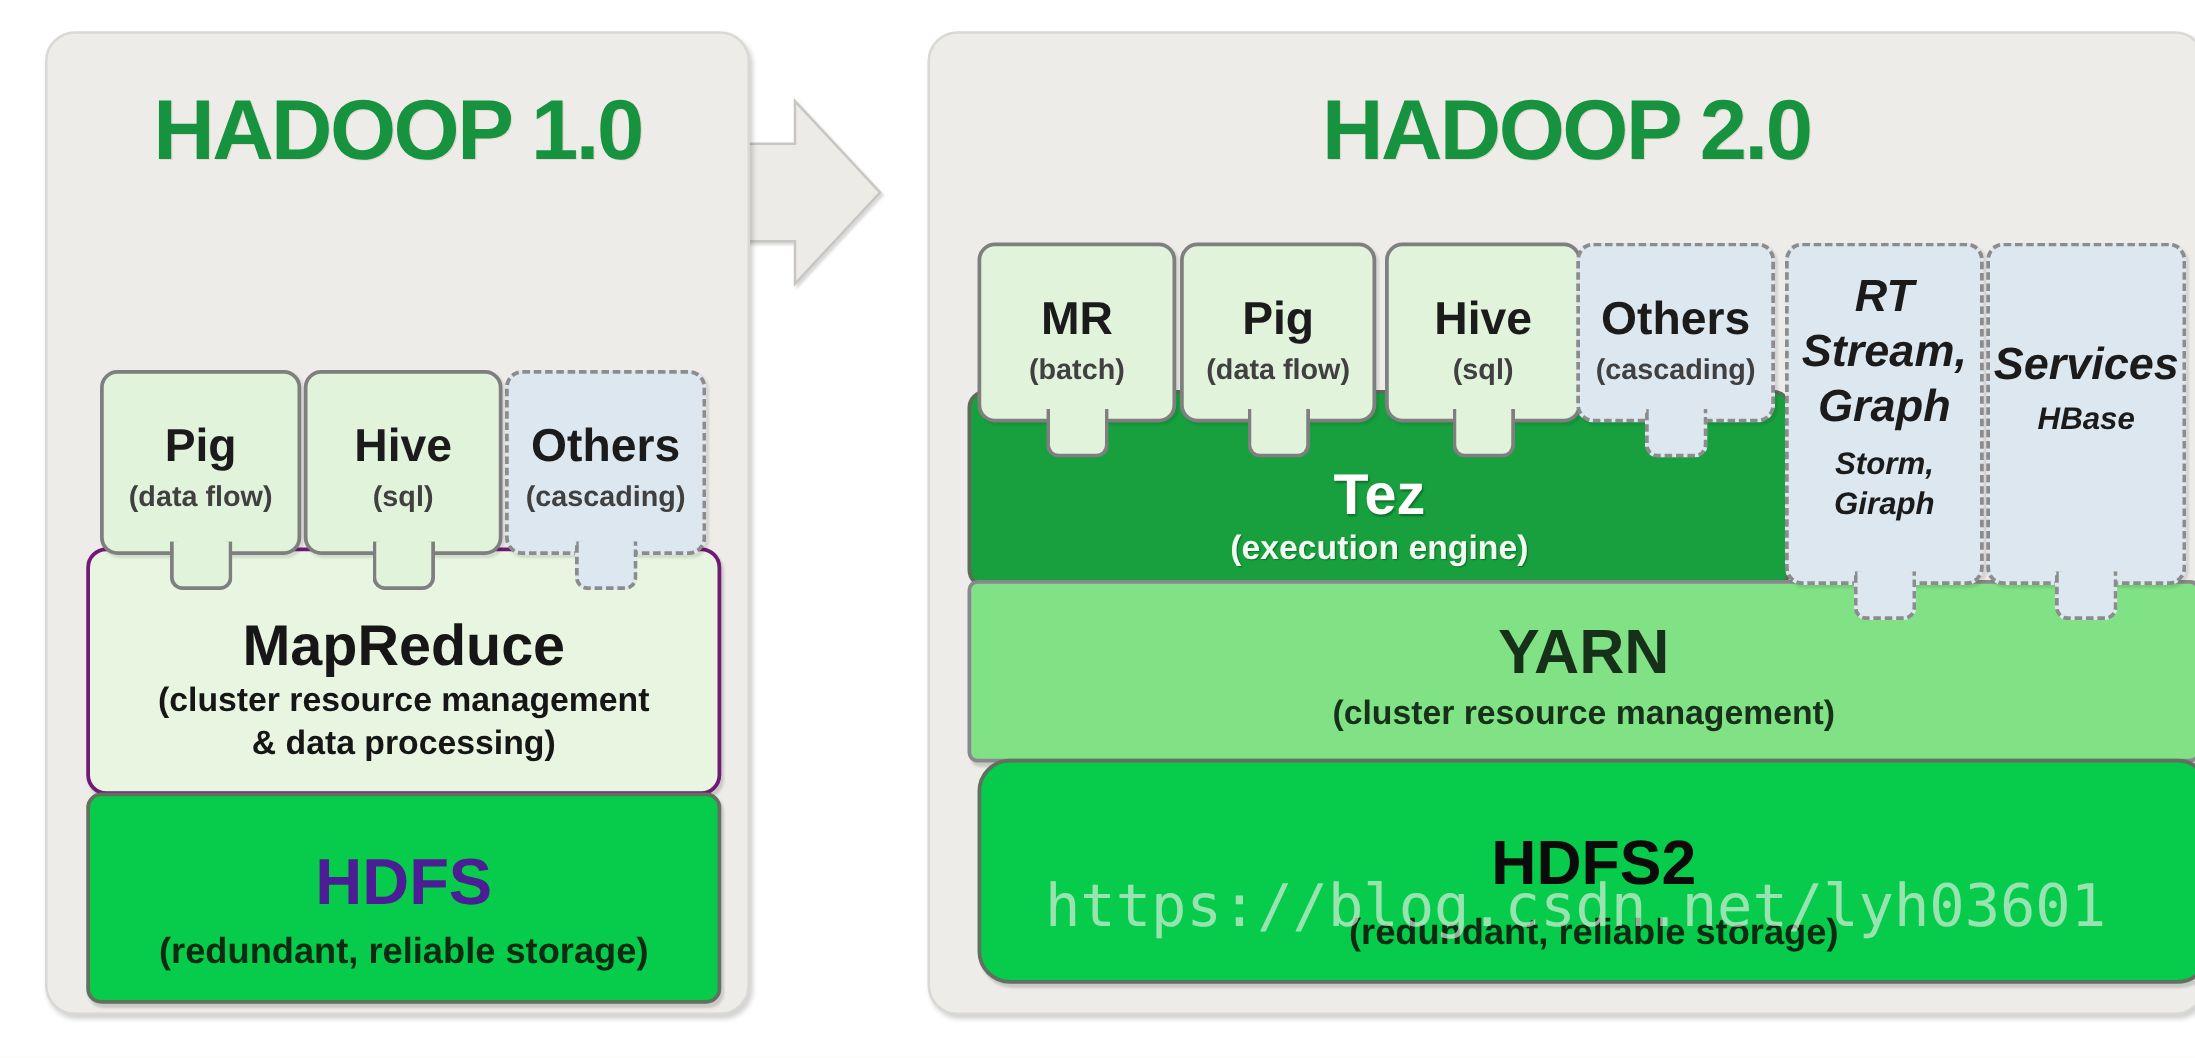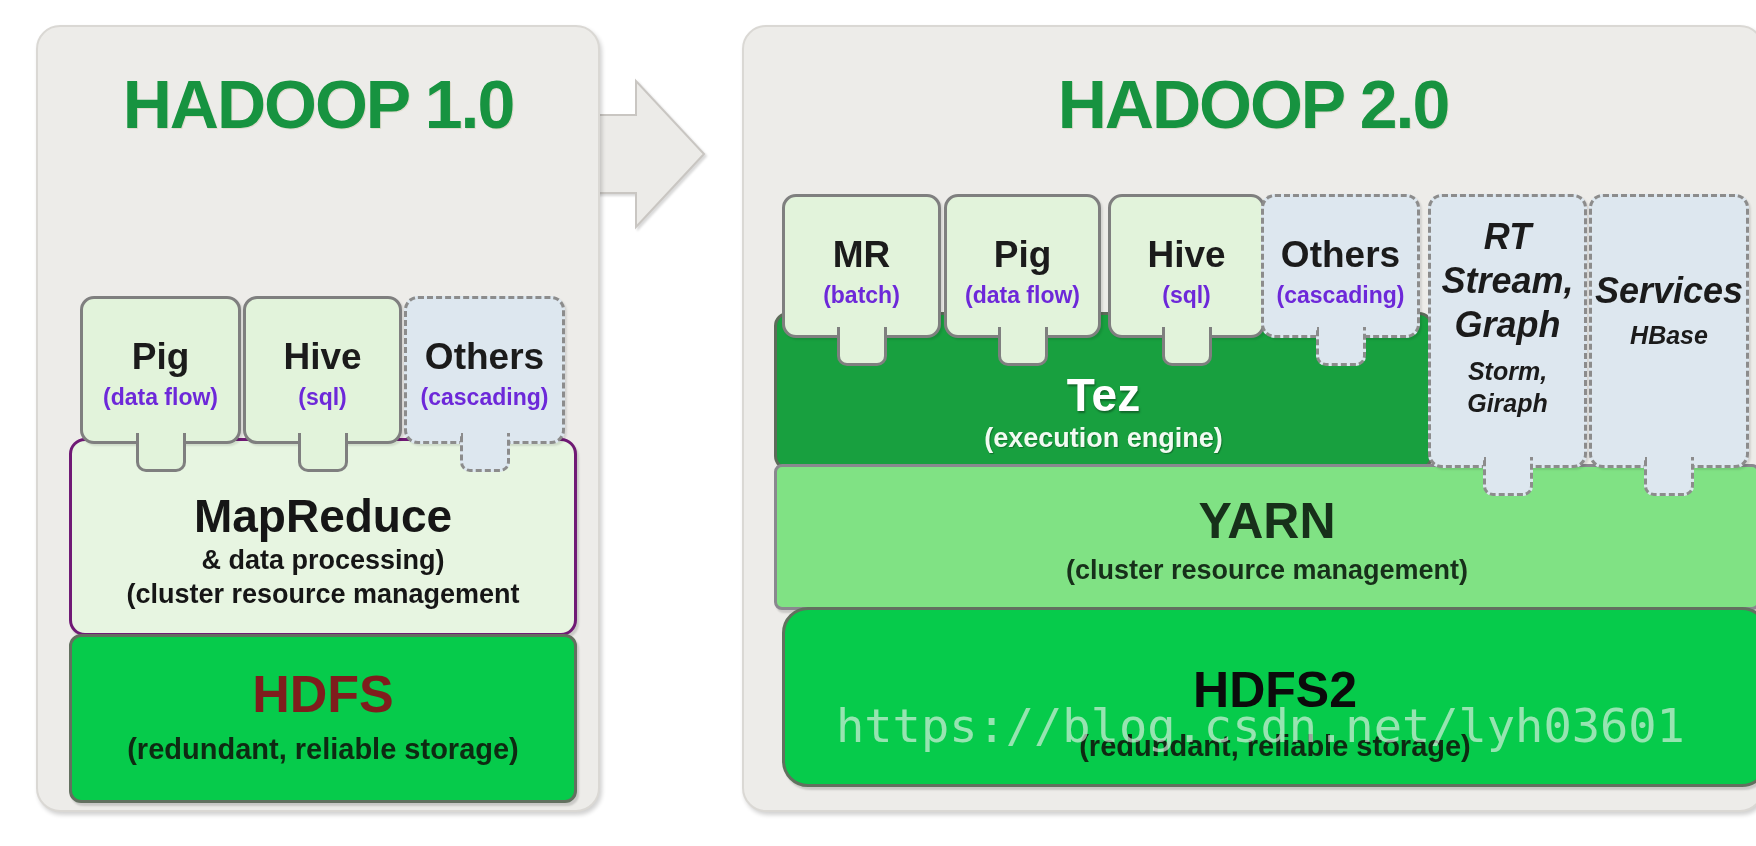--- a/index.html
+++ b/index.html
@@ -15,41 +15,41 @@
   .panel-title{position:absolute;left:0;right:0;top:38px;text-align:center;
                font-size:68px;font-weight:bold;letter-spacing:-2px;color:#179340;
                text-shadow:1px 1px 0 rgba(120,90,0,0.12);}
 
   
   .app{position:absolute;border:3px solid #7f7f7f;border-radius:14px;text-align:center;
        z-index:4;box-shadow:2px 2px 2px rgba(0,0,0,0.10);}
   .app.green{background:#e2f3db;}
   .app.blue{background:#dde7ef;border-style:dashed;border-color:#8c8c8c;}
   .app-name{font-size:37px;font-weight:bold;color:#1b1b1b;line-height:44px;}
-  .app-sub{font-size:23px;font-weight:bold;color:#6d28d9;line-height:27px;margin-top:5px;}
+  .app-sub{font-size:23px;font-weight:bold;color:#404040;line-height:27px;margin-top:5px;}
   .app.short .inner{padding-top:36px;}
   .app.tall .title-line{font-size:36px;font-weight:bold;color:#1b1b1b;line-height:44px;font-style:italic;}
   .app.tall .sub-line{font-size:25px;font-weight:bold;font-style:italic;color:#1b1b1b;line-height:32px;}
 
   
   .tab{position:absolute;left:50%;transform:translateX(-50%);bottom:-31px;width:44px;height:36px;
        background:inherit;border:3px solid #7f7f7f;border-top:0;border-radius:0 0 10px 10px;}
   .app.blue .tab{border-style:dashed;border-top:0;border-color:#8c8c8c;}
 
   
   .layer{position:absolute;text-align:center;z-index:2;box-shadow:2px 3px 2px rgba(0,0,0,0.15);}
   .layer .l-title{font-weight:bold;}
   .layer .l-sub{font-weight:bold;}
 
   .mapreduce{background:#e7f5e1;border:3px solid #701a75;border-radius:16px;}
   .mapreduce .l-title{font-size:46px;color:#161616;line-height:54px;padding-top:48px;}
   .mapreduce .l-sub{font-size:27px;color:#161616;line-height:34px;}
 
   .hdfs{background:#06cb4b;border:3px solid #62705f;border-radius:12px;}
-  .hdfs .l-title{font-size:52px;color:#7f1d1d;line-height:58px;padding-top:28px;}
+  .hdfs .l-title{font-size:52px;color:#4c1d95;line-height:58px;padding-top:40px;}
   .hdfs .l-sub{font-size:29px;color:#0e2a12;line-height:36px;margin-top:8px;}
 
   .tez{background:#18a03f;border:3px solid #5d6b5a;border-radius:14px;}
   .tez .l-title{font-size:46px;color:#ffffff;line-height:52px;padding-top:54px;
                 text-shadow:1px 2px 2px rgba(0,0,0,0.35);}
   .tez .l-sub{font-size:27px;color:#f2fbf2;line-height:34px;text-shadow:1px 1px 1px rgba(0,0,0,0.3);}
 
   .yarn{background:#80e284;border:3px solid #8a888f;border-radius:8px;}
   .yarn .l-title{font-size:50px;color:#17301a;line-height:56px;padding-top:26px;}
   .yarn .l-sub{font-size:27px;color:#17301a;line-height:34px;margin-top:4px;}
@@ -98,22 +98,22 @@
     <div class="app blue short" style="left:366px;top:269px;width:155px;height:142px;">
       <div class="inner">
         <div class="app-name">Others</div>
         <div class="app-sub">(cascading)</div>
       </div>
       <i class="tab"></i>
     </div>
 
     <div class="layer mapreduce" style="left:31px;top:411px;width:502px;height:192px;">
       <div class="l-title">MapReduce</div>
+      <div class="l-sub">(cluster resource management</div>
       <div class="l-sub">&amp; data processing)</div>
-      <div class="l-sub">(cluster resource management</div>
     </div>
 
     <div class="layer hdfs" style="left:31px;top:607px;width:502px;height:163px;">
       <div class="l-title">HDFS</div>
       <div class="l-sub">(redundant, reliable storage)</div>
     </div>
   </section>
 
   <section class="panel right">
     <div class="panel-title">HADOOP 2.0</div>

